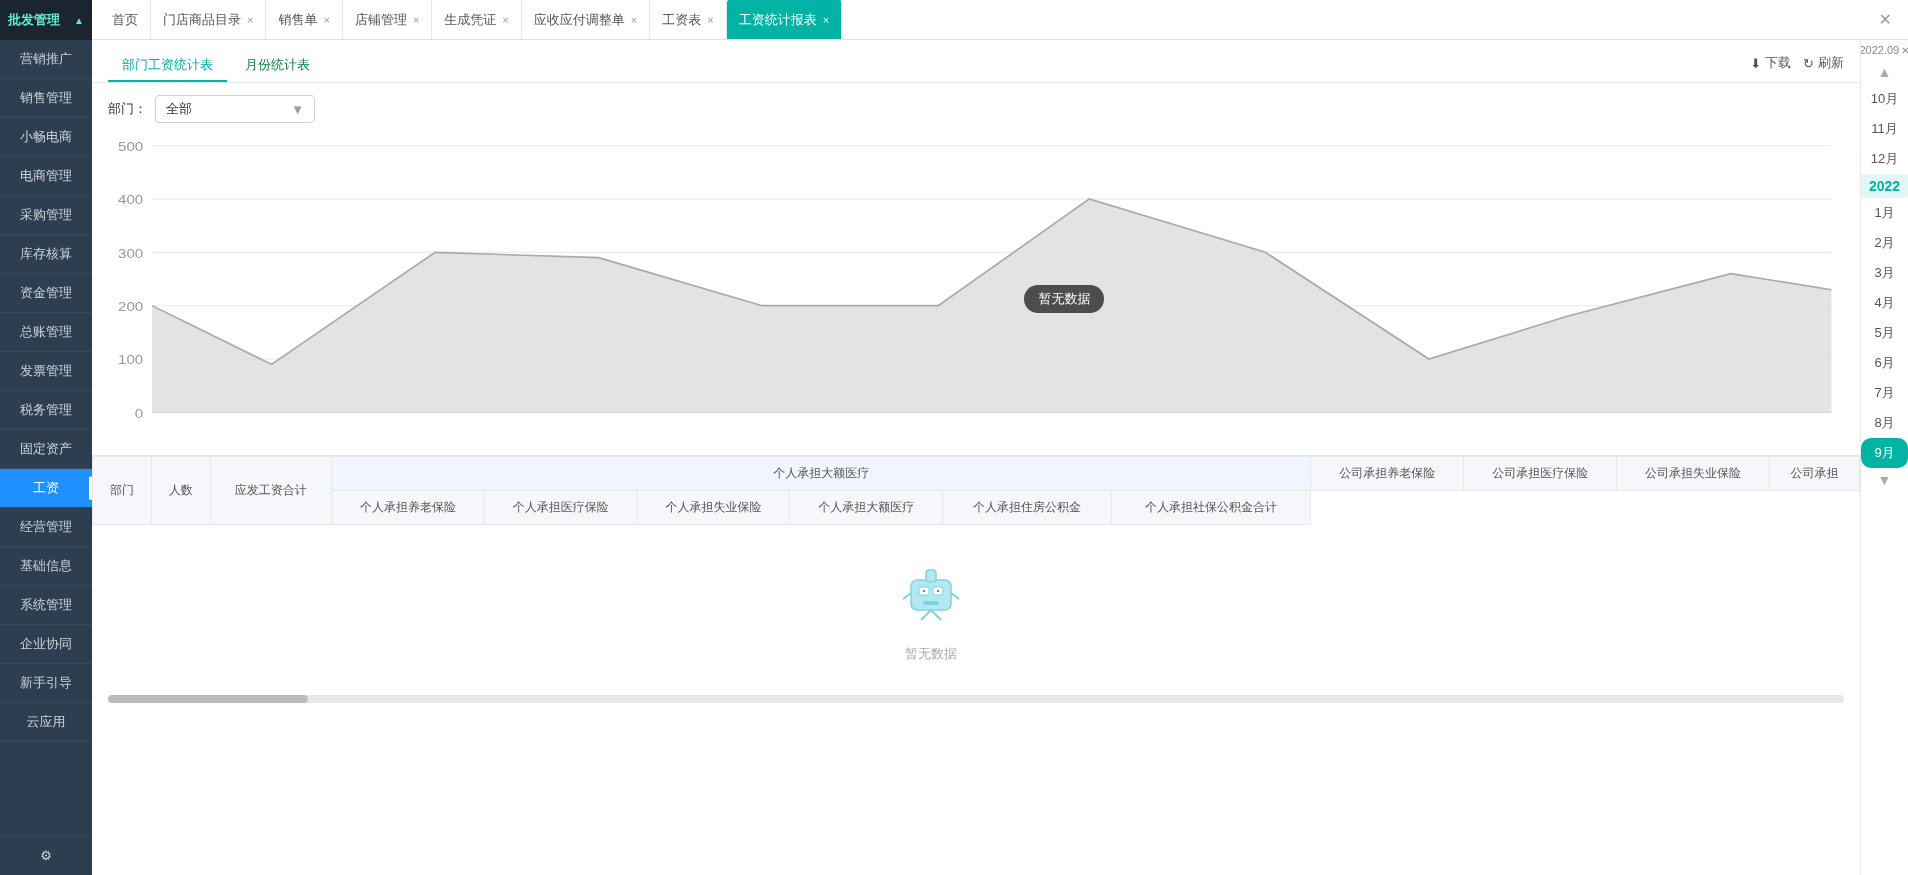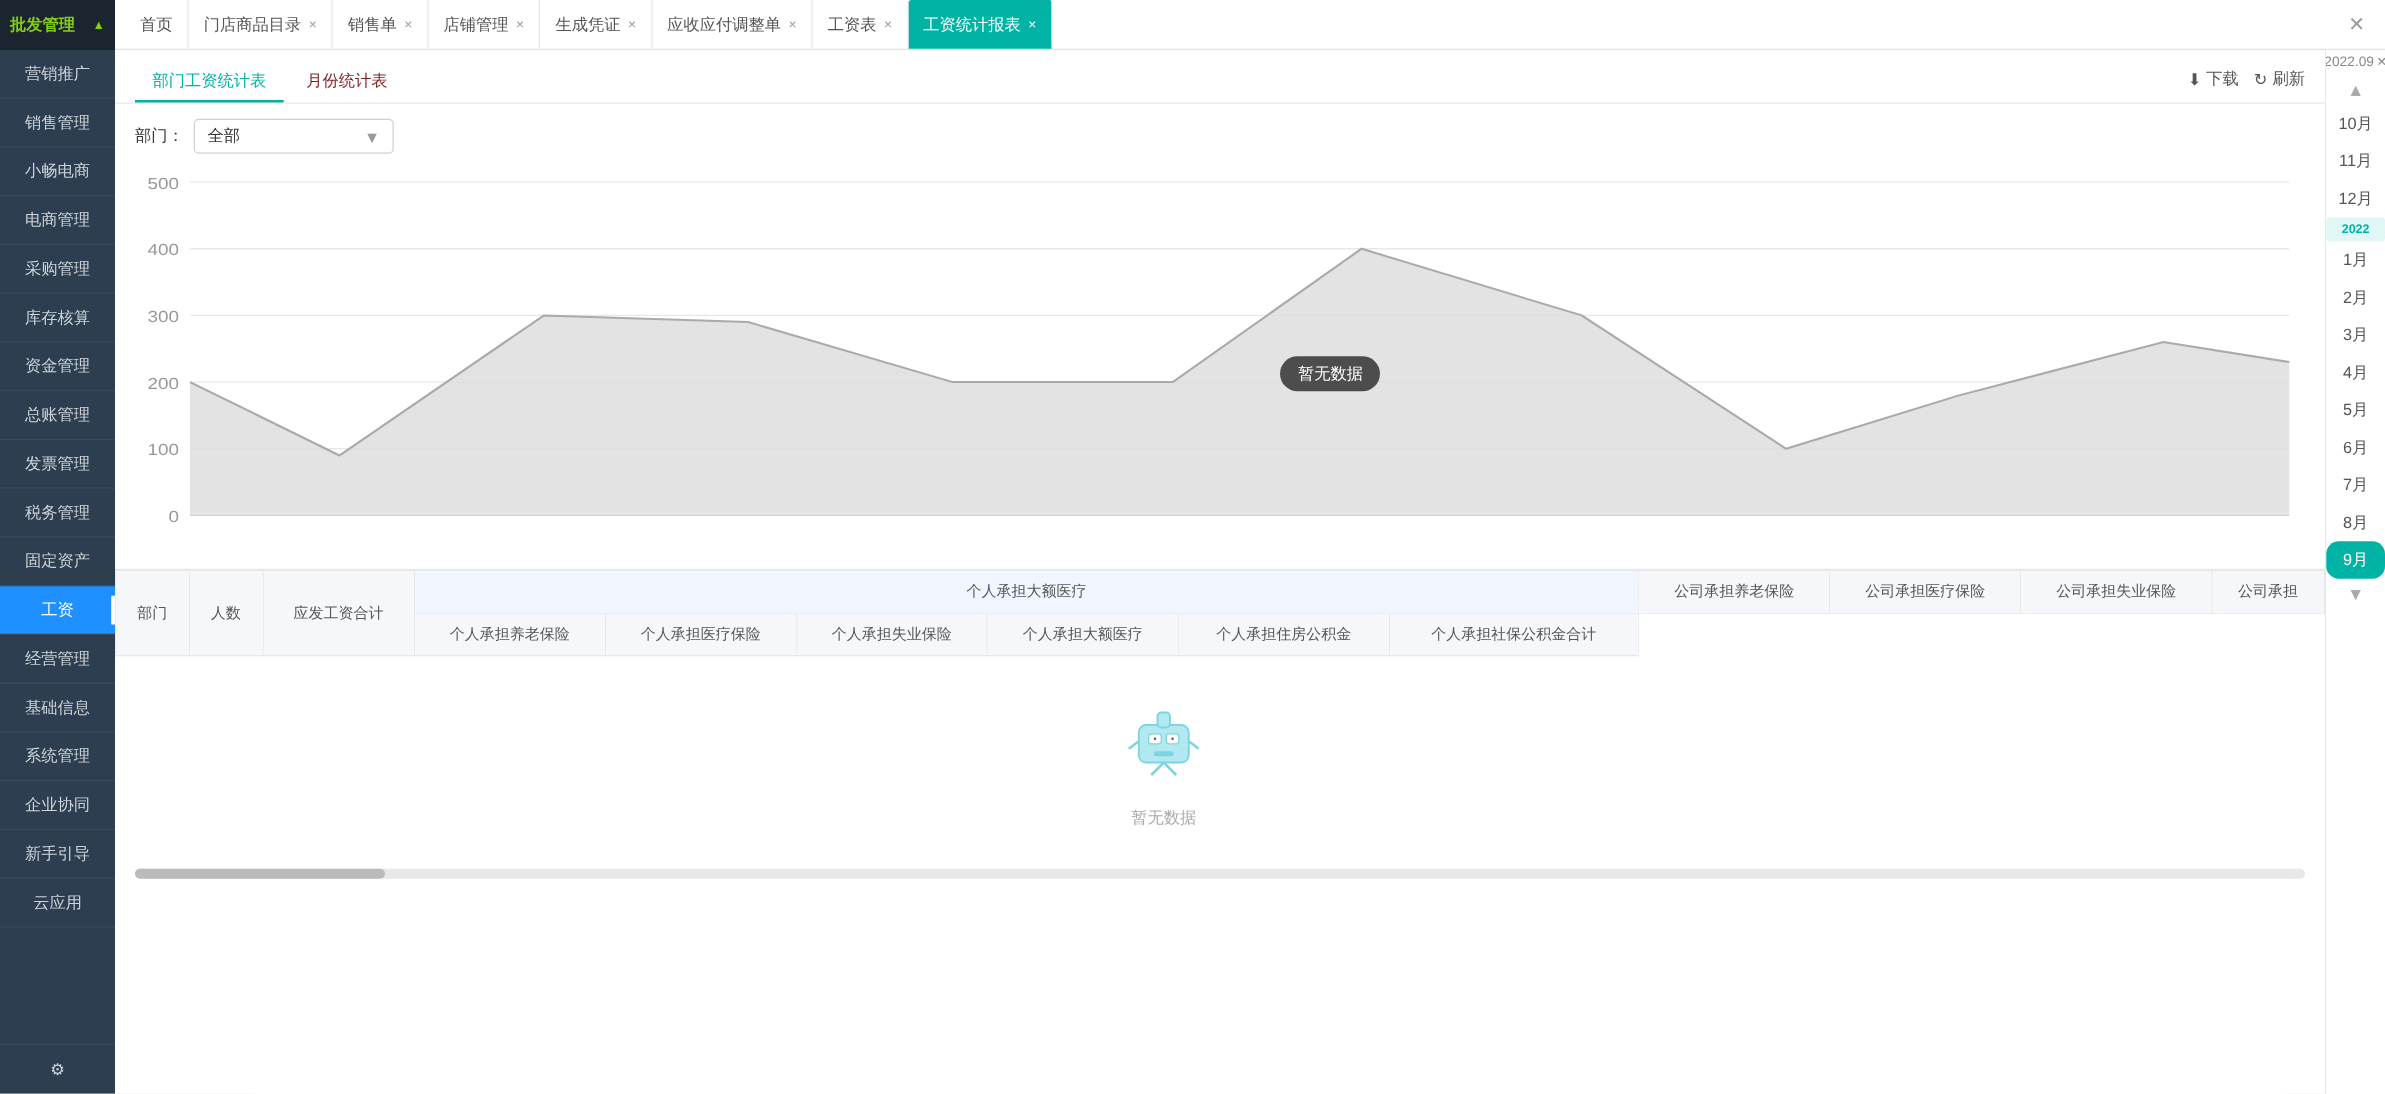--- a/index.html
+++ b/index.html
@@ -9,21 +9,21 @@
     .sidebar {
       width: 92px;
       background: #2c3e50;
       display: flex;
       flex-direction: column;
       height: 100%;
       flex-shrink: 0;
     }
     .sidebar-header {
       background: #1a252f;
-      color: #84cc16;
+      color: #5eead4;
       padding: 10px 8px;
       font-size: 13px;
       font-weight: bold;
       display: flex;
       align-items: center;
       justify-content: space-between;
       cursor: pointer;
       height: 40px;
     }
     .sidebar-header .arrow { font-size: 10px; }
@@ -129,21 +129,21 @@
       align-items: center;
       padding: 10px 16px 0;
       border-bottom: 1px solid #e8e8e8;
       background: #fff;
       flex-shrink: 0;
     }
     .sub-tab {
       padding: 6px 14px;
       font-size: 13px;
       cursor: pointer;
-      color: #7f1d1d;
+      color: #15803d;
       margin-right: 4px;
       border-bottom: 2px solid transparent;
     }
     .sub-tab.active {
       color: #00b3a4;
       border-bottom: 2px solid #00b3a4;
       font-weight: 500;
     }
     .sub-tab-actions {
       margin-left: auto;
@@ -499,21 +499,21 @@
 
     <div class="date-panel">
       <div class="date-panel-header">
         <span>2022.09</span>
         <span style="font-size:10px;">✕</span>
       </div>
       <div class="date-panel-nav">▲</div>
       <div class="date-panel-month">10月</div>
       <div class="date-panel-month">11月</div>
       <div class="date-panel-month">12月</div>
-      <div style="font-size:10px;color:#00b3a4;font-weight:bold;padding:4px 2px;text-align:center;background:#e0f7f5;border-radius:3px;width:100%;">2022</div>
+      <div style="font-size:14px;color:#00b3a4;font-weight:bold;padding:4px 2px;text-align:center;background:#e0f7f5;border-radius:3px;width:100%;">2022</div>
       <div class="date-panel-month">1月</div>
       <div class="date-panel-month">2月</div>
       <div class="date-panel-month">3月</div>
       <div class="date-panel-month">4月</div>
       <div class="date-panel-month">5月</div>
       <div class="date-panel-month">6月</div>
       <div class="date-panel-month">7月</div>
       <div class="date-panel-month">8月</div>
       <div class="date-panel-month active">9月</div>
       <div class="date-panel-nav">▼</div>

